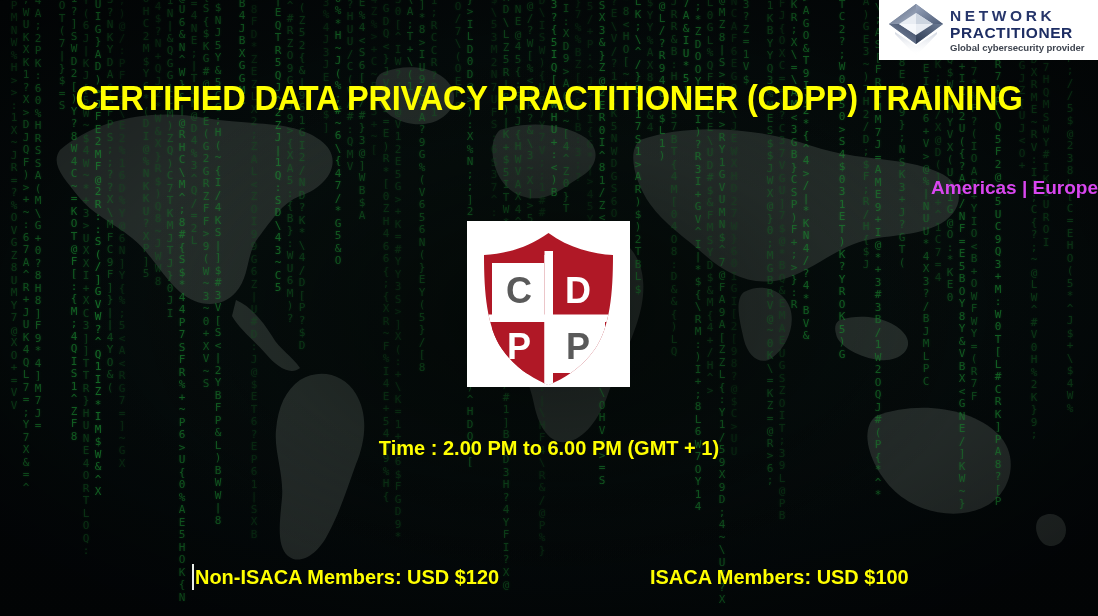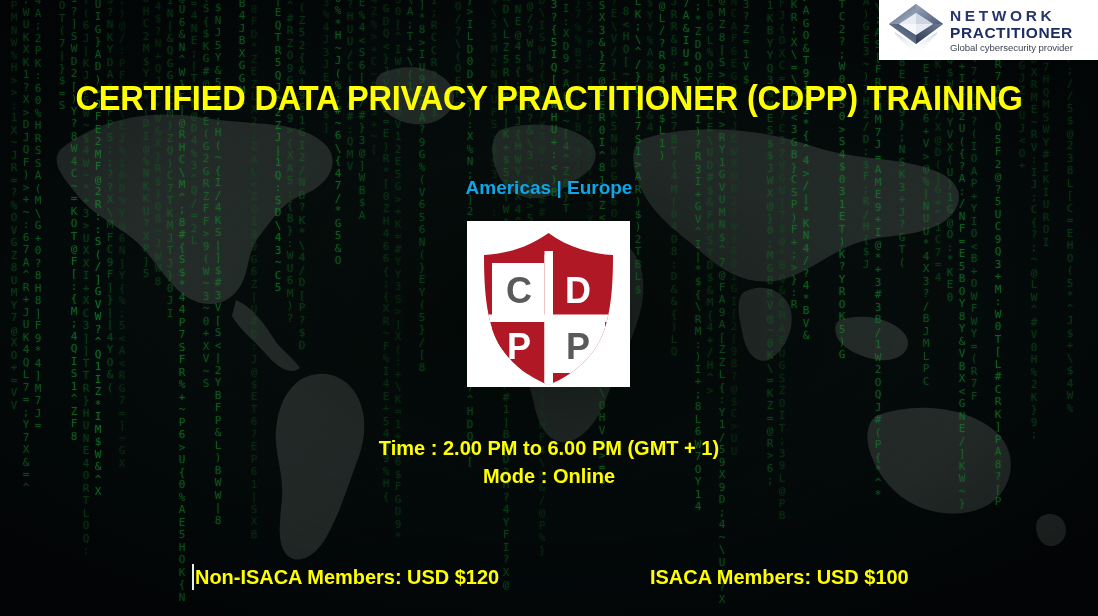--- a/index.html
+++ b/index.html
@@ -96,24 +96,24 @@
     font-weight: bold;
     font-size: 17px;
     color: #ffff00;
     letter-spacing: -0.1px;
   }
 
   #region {
     position: absolute;
     left: 0; right: 0;
     top: 177px;
-    text-align: center;
+    text-align: right;
     font-weight: bold;
     font-size: 19px;
-    color: #0ea5e9;
+    color: #d946ef;
   }
 
   
   #logo-box {
     position: absolute;
     left: 467px;
     top: 221px;
     width: 163px;
     height: 166px;
     background: #ffffff;
@@ -198,21 +198,21 @@
   }
   #ni-word-intelligence {
     font-weight: bold;
     font-size: 15.5px;
     letter-spacing: 0.55px;
     color: #1d2d63;
     display: block;
     margin-top: 2px;
   }
   #ni-tagline {
-    font-weight: normal;
+    font-weight: bold;
     font-size: 9.6px;
     letter-spacing: -0.05px;
     color: #3f4550;
     display: block;
     margin-top: 2px;
   }
 </style>
 </head>
 <body>
 
@@ -2845,21 +2845,20 @@
 
         <text x="52" y="82" font-family="Liberation Sans, sans-serif" font-weight="bold" font-size="36" fill="#5a5a5a" text-anchor="middle">C</text>
         <text x="111" y="82" font-family="Liberation Sans, sans-serif" font-weight="bold" font-size="36" fill="#ffffff" text-anchor="middle">D</text>
         <text x="52" y="138" font-family="Liberation Sans, sans-serif" font-weight="bold" font-size="36" fill="#ffffff" text-anchor="middle">P</text>
         <text x="111" y="138" font-family="Liberation Sans, sans-serif" font-weight="bold" font-size="36" fill="#5a5a5a" text-anchor="middle">P</text>
       </svg>
     </div>
 
 
     <div class="detail-line" id="line-time">Time : 2.00 PM to 6.00 PM (GMT + 1)</div>
-    <div class="detail-line" id="line-mode">Mode : Online</div>
 
     <div id="fee-row">
       <span class="fee" id="fee-nonisaca">Non-ISACA Members: USD $120</span>
       <span class="fee" id="fee-isaca">ISACA Members: USD $100</span>
     </div>
     <div id="text-caret"></div>
 
     <div id="ni-logo">
       <div id="ni-mark">
         <svg viewBox="0 0 62 56" aria-hidden="true">

